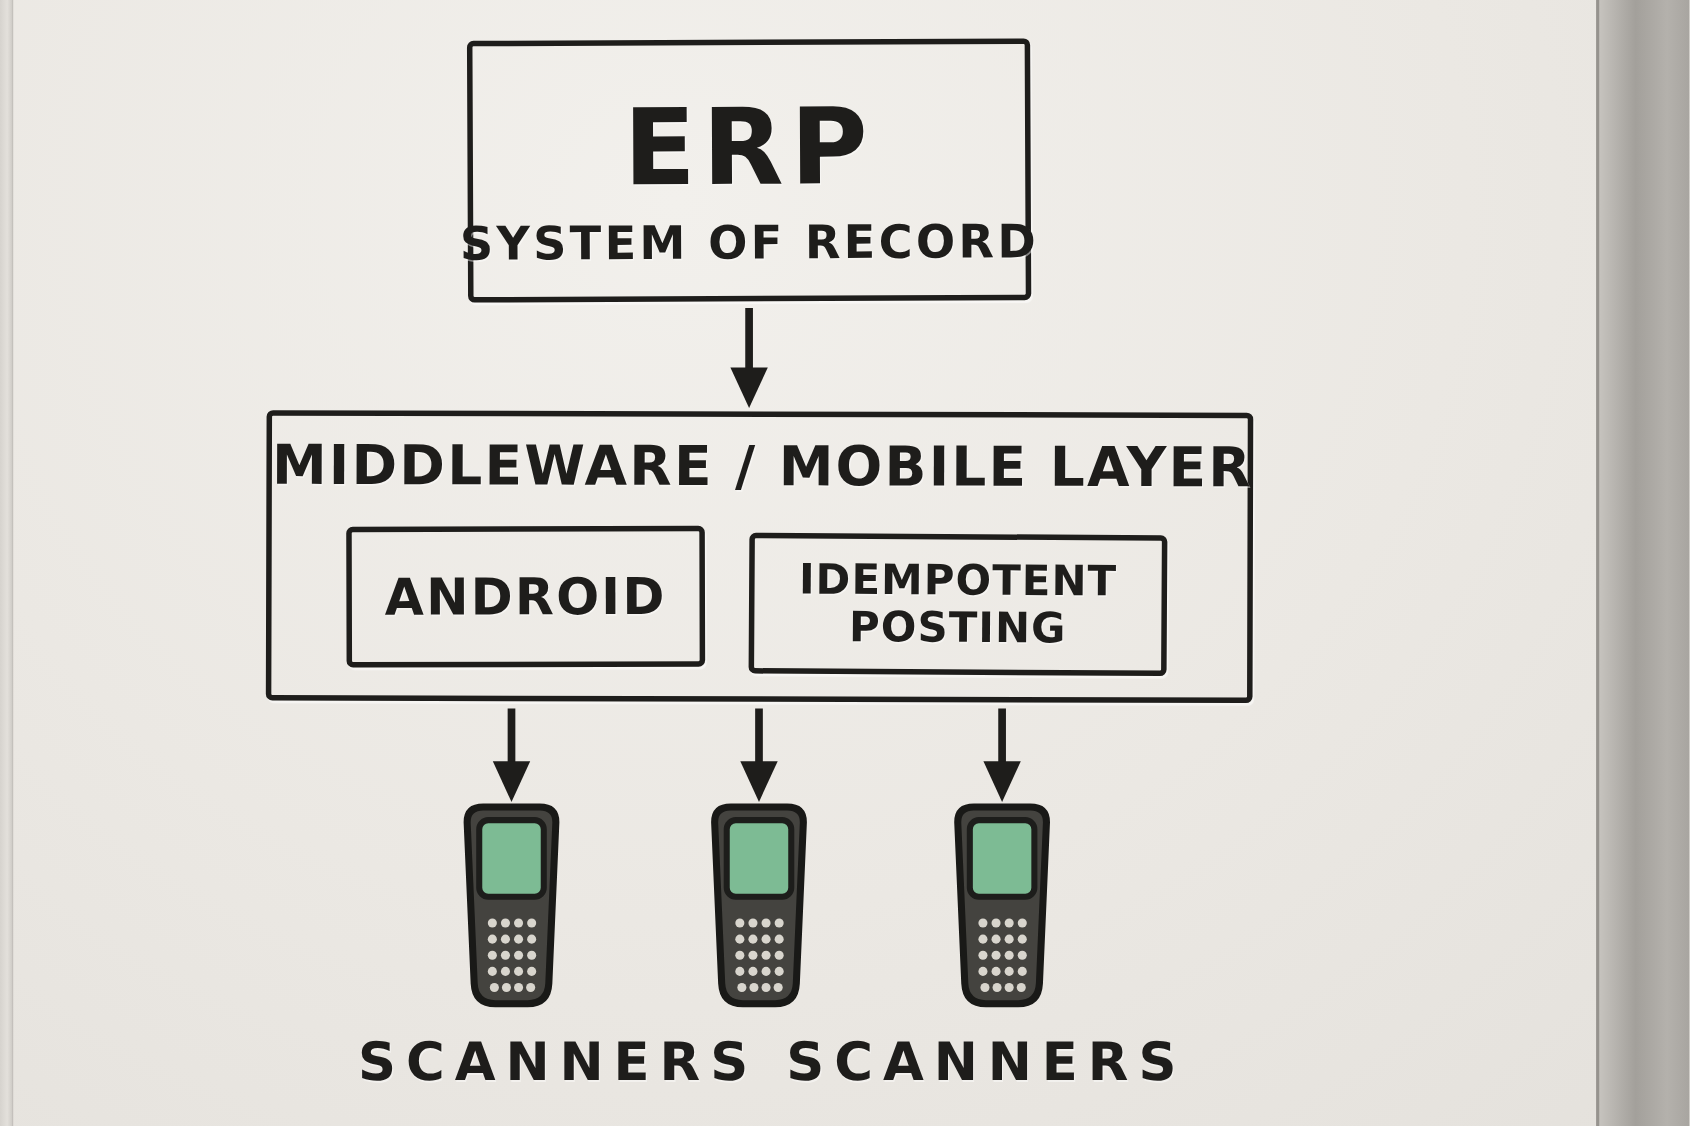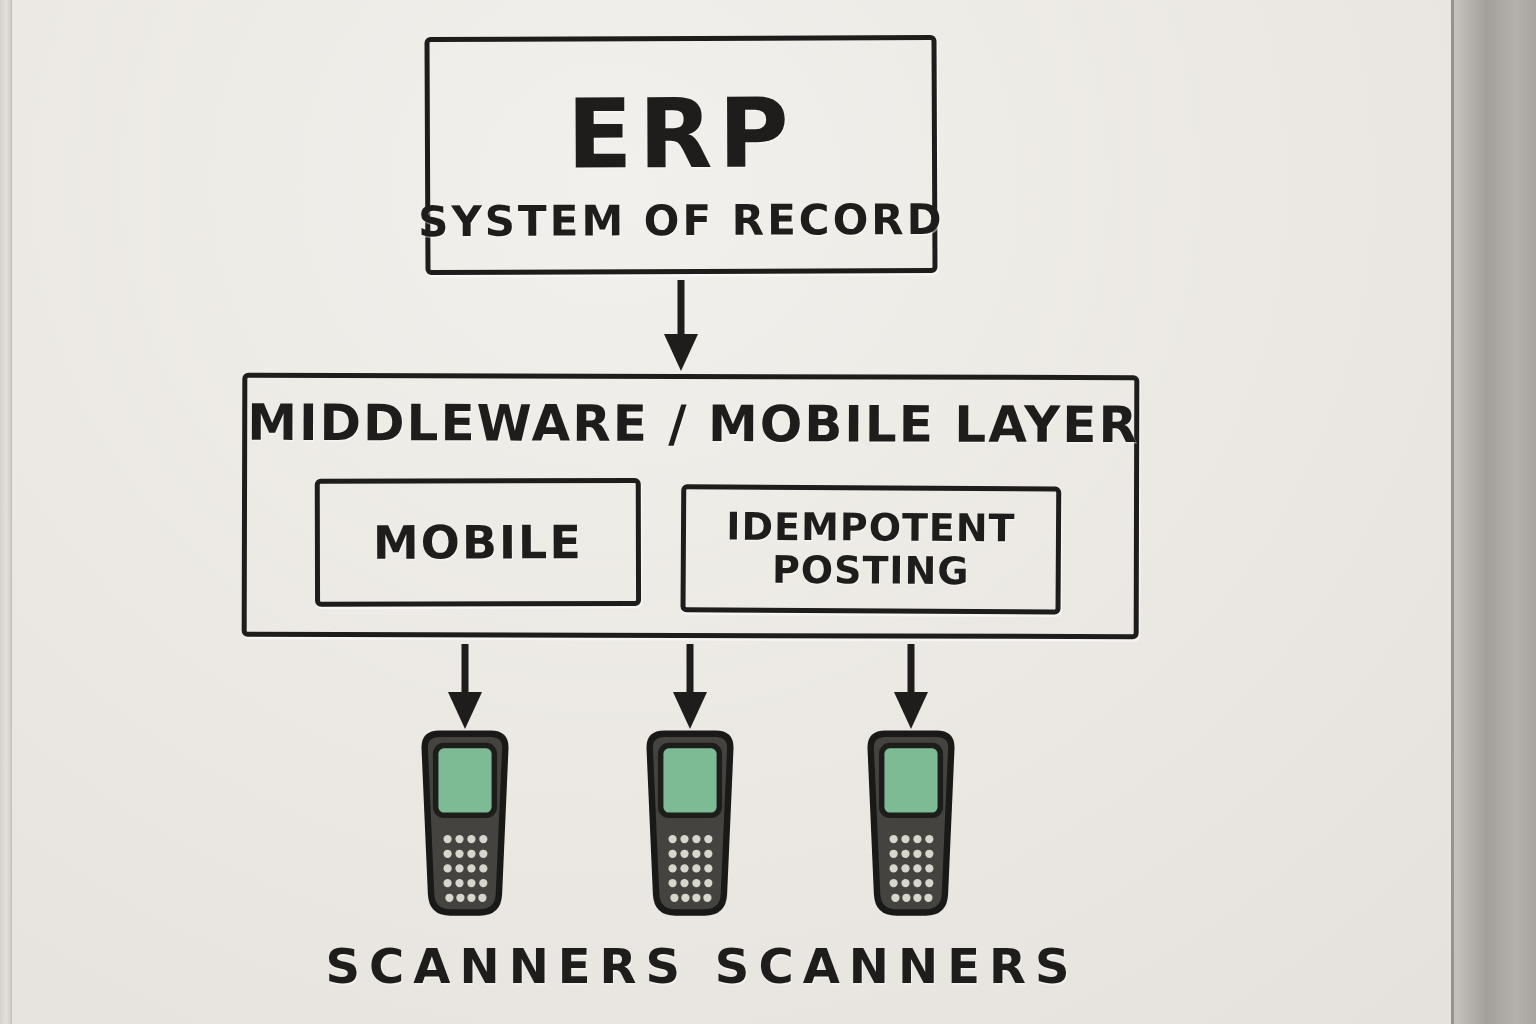--- a/index.html
+++ b/index.html
@@ -127,21 +127,21 @@
   </div>
 
   <svg class="arrow" style="left:659px; top:278px;" width="44" height="96" viewBox="0 0 44 96">
     <line x1="22" y1="2" x2="22" y2="60" stroke="#1e1d1b" stroke-width="7"></line>
     <polygon points="5,56 39,56 22,93" fill="#1e1d1b"></polygon>
   </svg>
 
   <div class="ink-box mw-box">
     <div class="ink-text mw-title">MIDDLEWARE / MOBILE LAYER</div>
     <div class="ink-box queues-box">
-      <span class="ink-text queues-label">MOBILE</span>
+      <span class="ink-text queues-label">ANDROID</span>
     </div>
     <div class="ink-box idem-box">
       <span class="ink-text idem-label">IDEMPOTENT POSTING</span>
     </div>
   </div>
 
   <svg class="arrow" style="left:443px; top:642px;" width="44" height="90" viewBox="0 0 44 90">
     <line x1="22" y1="2" x2="22" y2="54" stroke="#1e1d1b" stroke-width="7"></line>
     <polygon points="5,50 39,50 22,87" fill="#1e1d1b"></polygon>
   </svg>

